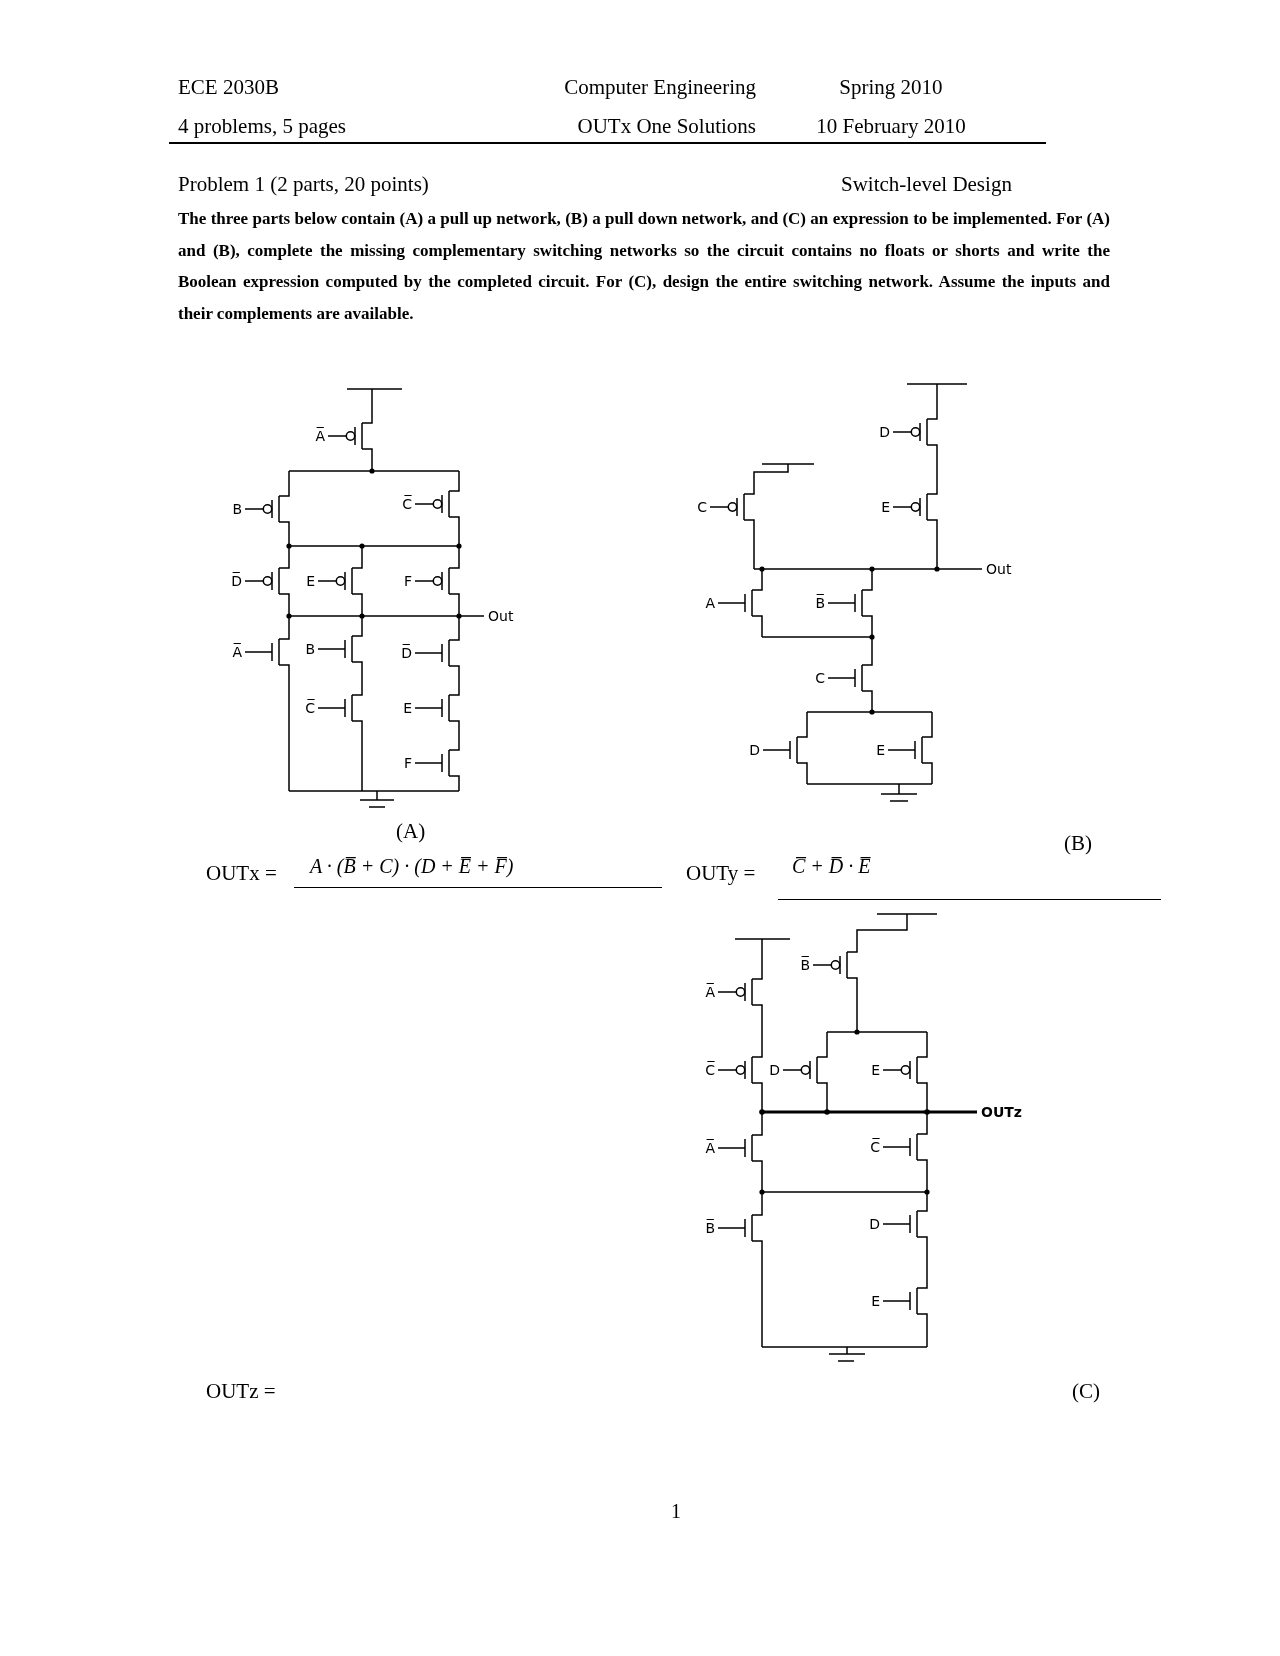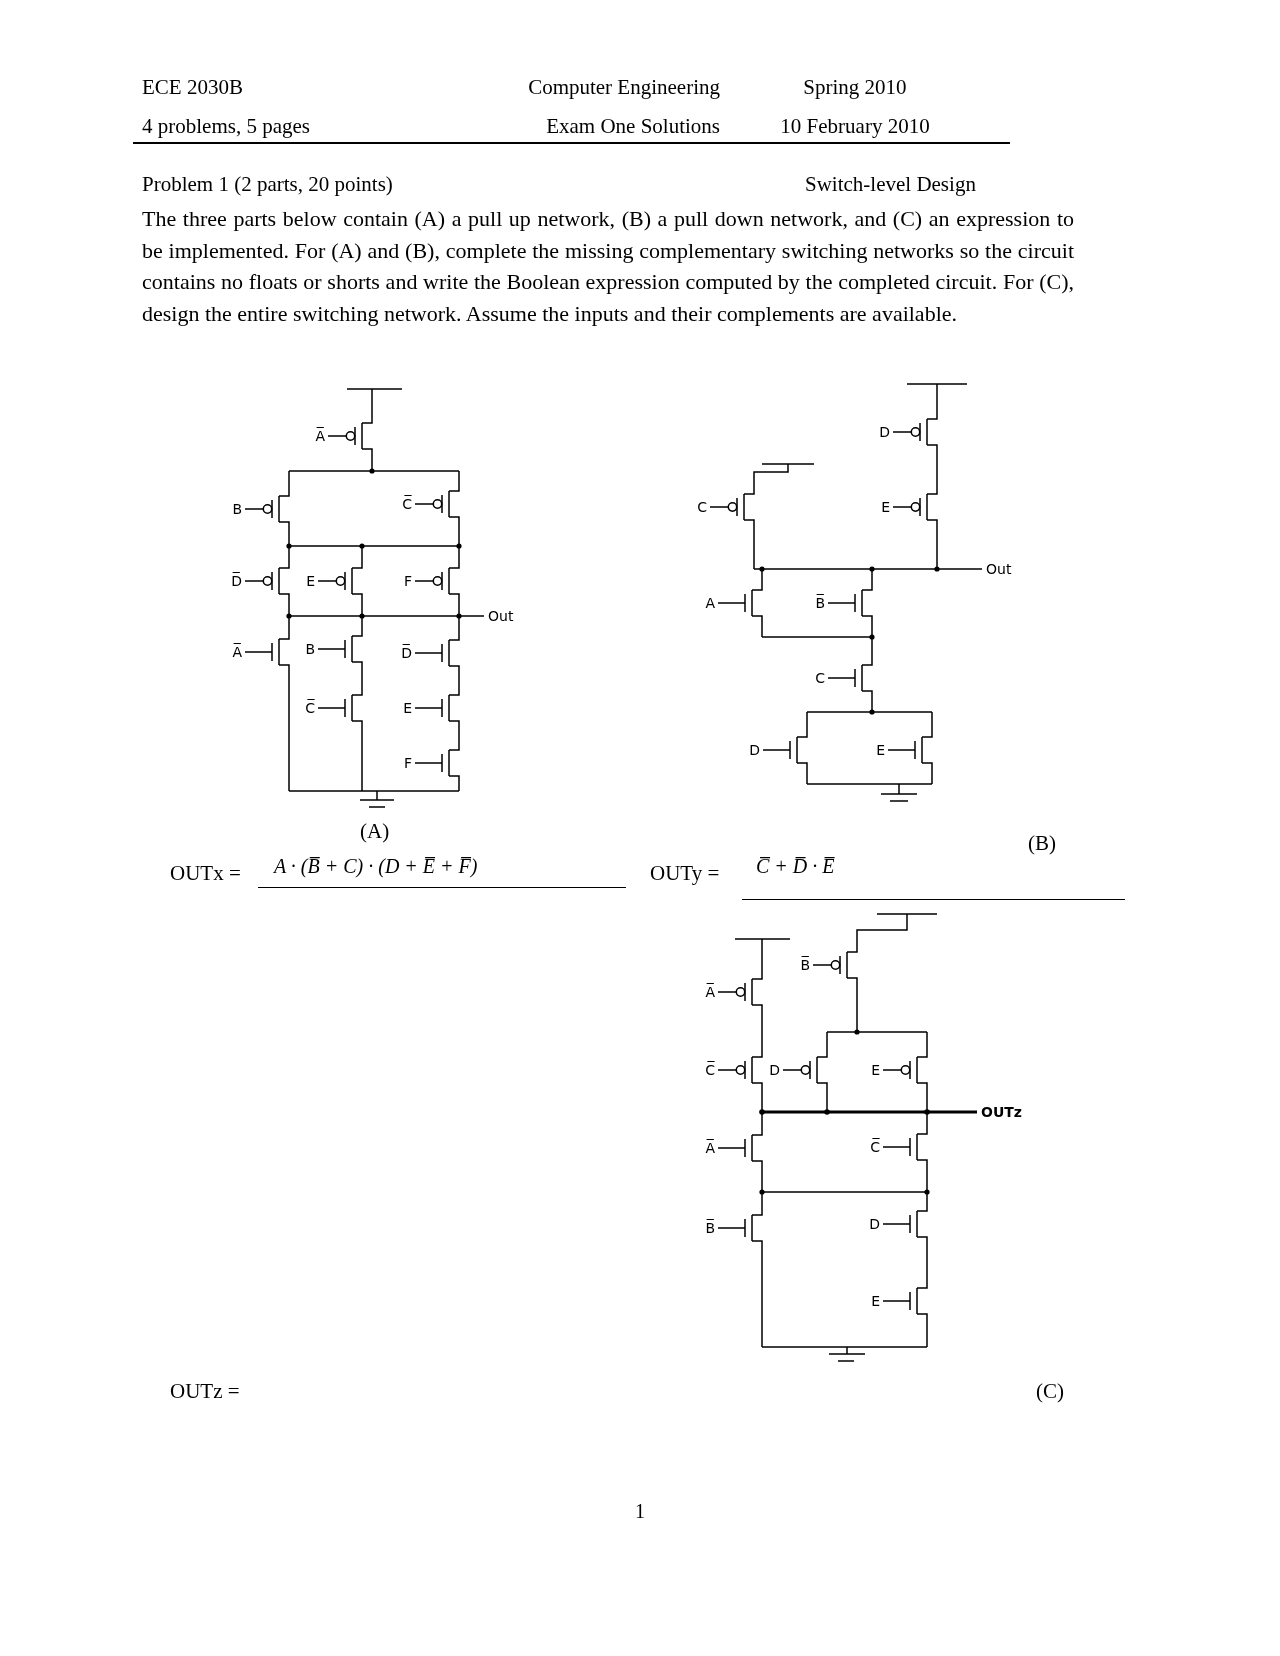--- a/index.html
+++ b/index.html
@@ -1,23 +1,23 @@
 <!DOCTYPE html>
 <html><head>
 <meta charset="utf-8">
 <style>
   html,body{margin:0;padding:0;background:#fff;}
   .page{position:relative;width:1280px;height:1656px;background:#fff;color:#000;
         font-family:"Liberation Serif",serif;overflow:hidden;}
-  .abs{position:absolute;}
+  .abs{position:absolute;margin-left:36px;}
   .t21{font-size:21px;line-height:26px;white-space:nowrap;}
   .center{text-align:right;}
   .right{text-align:center;}
   .rule{border-top:2px solid #000;height:0;}
-  .desc{font-size:22px;line-height:31.5px;text-align:justify;}
+  .desc{font-size:17px;line-height:31.5px;text-align:justify;font-weight:bold;}
   .cap{font-size:21px;}
   .ans-label{font-size:21px;white-space:nowrap;}
   .ans-expr{font-size:20px;font-style:italic;border-bottom:1.6px solid #000;white-space:nowrap;}
   .pagenum{font-size:20px;text-align:center;}
   .ckt{position:absolute;overflow:visible;}
   .wire{stroke:#000;stroke-width:1.5;fill:none;}
   .wire-thick{stroke:#000;stroke-width:2.8;fill:none;}
   .bubble{fill:#fff;stroke:#000;stroke-width:1.5;}
   .dot{fill:#000;stroke:none;}
   .lbl{font-family:"DejaVu Sans","Liberation Sans",sans-serif;font-size:14px;fill:#000;}
@@ -37,21 +37,21 @@
       <g id="nmos">
         <path class="wire" d="M -34 0 H -7 M -7 -9 V 9 M 0 -13 V 13 M 0 -13 H 10 V -22 M 0 13 H 10 V 22"></path>
       </g>
     </defs>
   </svg>
 
   <div class="abs t21" style="left:142px;top:74px">ECE 2030B</div>
   <div class="abs t21 center" style="left:420px;top:74px;width:300px">Computer Engineering</div>
   <div class="abs t21 right" style="left:705px;top:74px;width:300px">Spring 2010</div>
   <div class="abs t21" style="left:142px;top:113px">4 problems, 5 pages</div>
-  <div class="abs t21 center" style="left:420px;top:113px;width:300px">Exam One Solutions</div>
+  <div class="abs t21 center" style="left:420px;top:113px;width:300px">OUTx One Solutions</div>
   <div class="abs t21 right" style="left:705px;top:113px;width:300px">10 February 2010</div>
   <div class="abs rule" style="left:133px;top:142px;width:877px"></div>
 
   <div class="abs t21" style="left:142px;top:171px">Problem 1 (2 parts, 20 points)</div>
   <div class="abs t21" style="left:805px;top:171px">Switch-level Design</div>
 
   <div class="abs desc" style="left:142px;top:203px;width:932px">The three parts below contain (A) a pull up network, (B) a pull down network, and (C) an expression to be implemented.  For (A) and (B), complete the missing complementary switching networks so the circuit contains no floats or shorts and write the Boolean expression computed by the completed circuit.  For (C), design the entire switching network.  Assume the inputs and their complements are available.</div>
 
   <svg class="ckt" style="left:222px;top:376px" width="310" height="442" viewBox="0 0 310 442">
     <path class="wire" d="M125 13H180 M150 13V38"></path>

